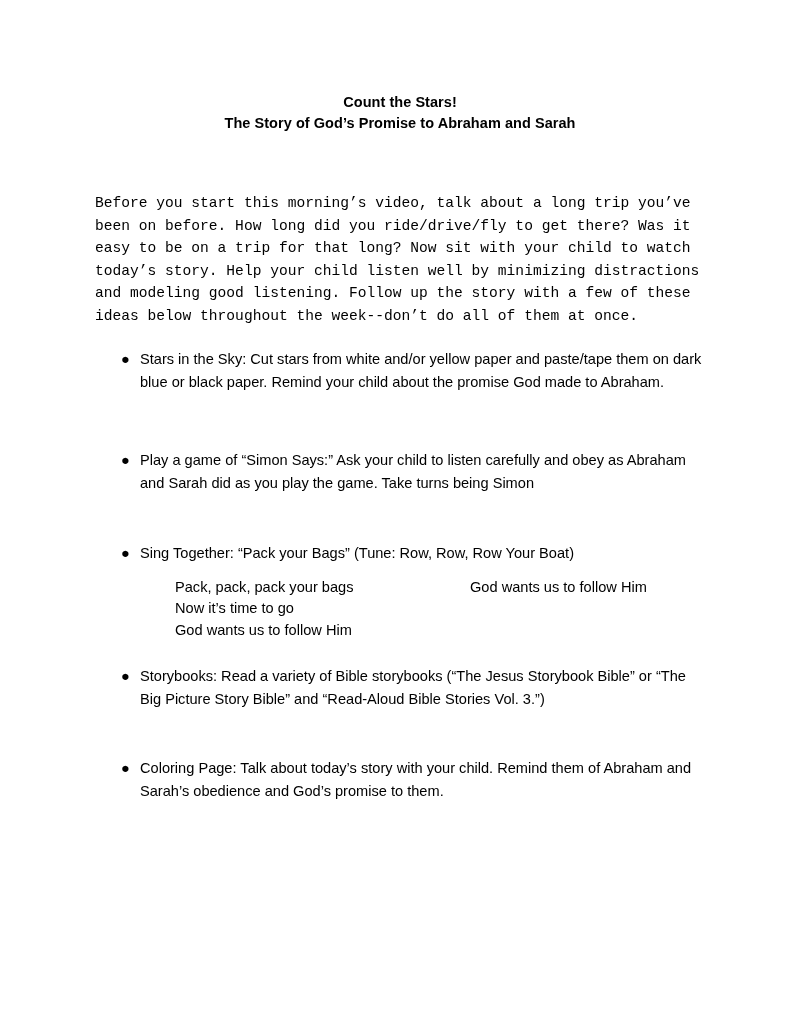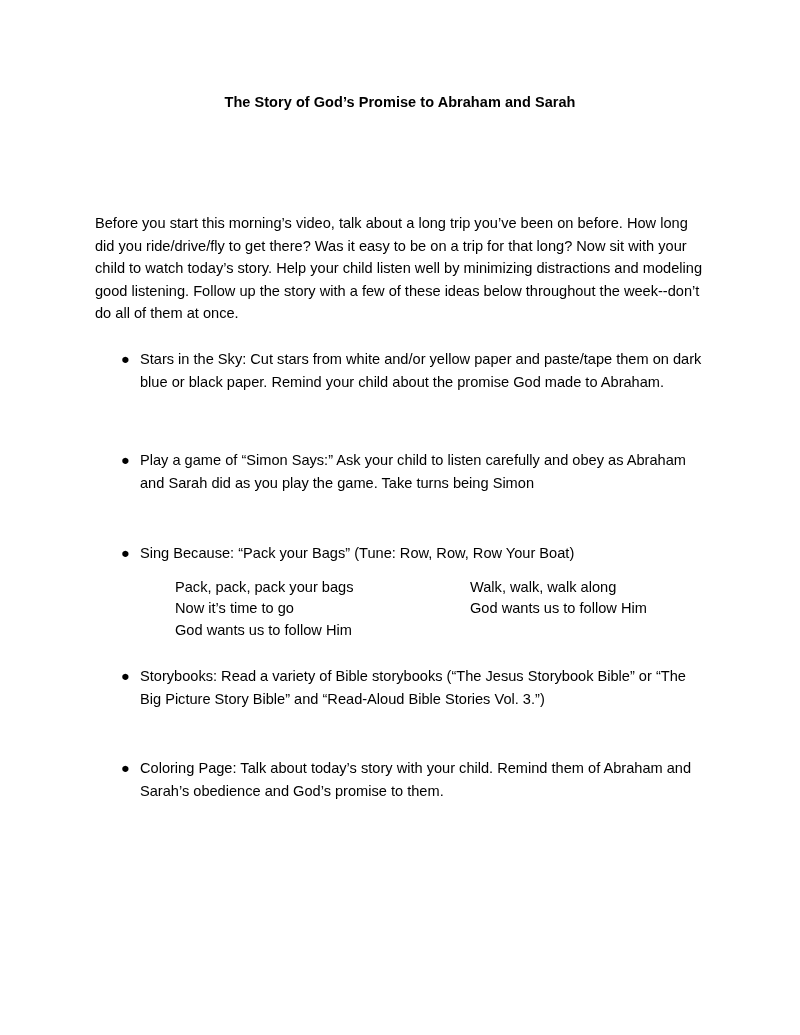--- a/index.html
+++ b/index.html
@@ -34,25 +34,26 @@
     font-size: 14.5px;
     font-weight: bold;
     line-height: 20.9px;
     letter-spacing: 0.05px;
   }
 
   
   .intro {
     position: absolute;
     left: 95px;
-    top: 212px;
+    top: 192px;
     width: 612px;
     font-size: 14.6px;
     line-height: 22.6px;
     text-align: left;
+    font-family: Liberation Mono, monospace;
   }
 
   
   .bullets {
     position: absolute;
     left: 95px;
     top: 348px;
     width: 612px;
   }
   .bullet-item {
@@ -104,20 +105,21 @@
   .lyric-line {
     white-space: pre;
   }
 </style>
 </head>
 <body>
 
 <div class="page">
 
   <div class="title-block">
+    <div class="title-line">Count the Stars!</div>
     <div class="title-line">The Story of God’s Promise to Abraham and Sarah</div>
   </div>
 
   <div class="intro">Before you start this morning’s video, talk about a long trip you’ve been on before. How long did you ride/drive/fly to get there? Was it easy to be on a trip for that long? Now sit with your child to watch today’s story. Help your child listen well by minimizing distractions and modeling good listening. Follow up the story with a few of these ideas below throughout the week--don’t do all of them at once.</div>
 
   <div class="bullets">
 
     <div class="bullet-item">
       <span class="bullet-marker">●</span>
       <span class="bullet-text"><b>Stars in the Sky:</b><span> Cut stars from white and/or yellow paper and paste/tape them on dark blue or black paper. Remind your child about the promise God made to Abraham.</span></span>
@@ -127,32 +129,31 @@
 
     <div class="bullet-item">
       <span class="bullet-marker">●</span>
       <span class="bullet-text"><b>Play a game of “Simon Says:”</b><span> Ask your child to listen carefully and obey as Abraham and Sarah did as you play the game. Take turns being Simon</span></span>
     </div>
 
     <div class="gap-2"></div>
 
     <div class="bullet-item">
       <span class="bullet-marker">●</span>
-      <span class="bullet-text"><b>Sing Because:</b><span> “Pack your Bags”  (Tune: Row, Row, Row Your Boat)</span></span>
+      <span class="bullet-text"><b>Sing Together:</b><span> “Pack your Bags”  (Tune: Row, Row, Row Your Boat)</span></span>
     </div>
 
     <div class="lyrics">
       <div class="lyrics-row">
         <div class="lyrics-col-left">
           <div class="lyric-line">Pack, pack, pack your bags</div>
           <div class="lyric-line">Now it’s time to go</div>
           <div class="lyric-line">God wants us to follow Him</div>
         </div>
         <div class="lyrics-col-right">
-          <div class="lyric-line">Walk, walk, walk along</div>
           <div class="lyric-line">God wants us to follow Him</div>
         </div>
       </div>
     </div>
 
     <div class="gap-3"></div>
 
     <div class="bullet-item">
       <span class="bullet-marker">●</span>
       <span class="bullet-text"><b>Storybooks:</b><span> Read a variety of Bible storybooks (“The Jesus Storybook Bible” or “The Big Picture Story Bible” and “Read-Aloud Bible Stories Vol. 3.”)</span></span>

